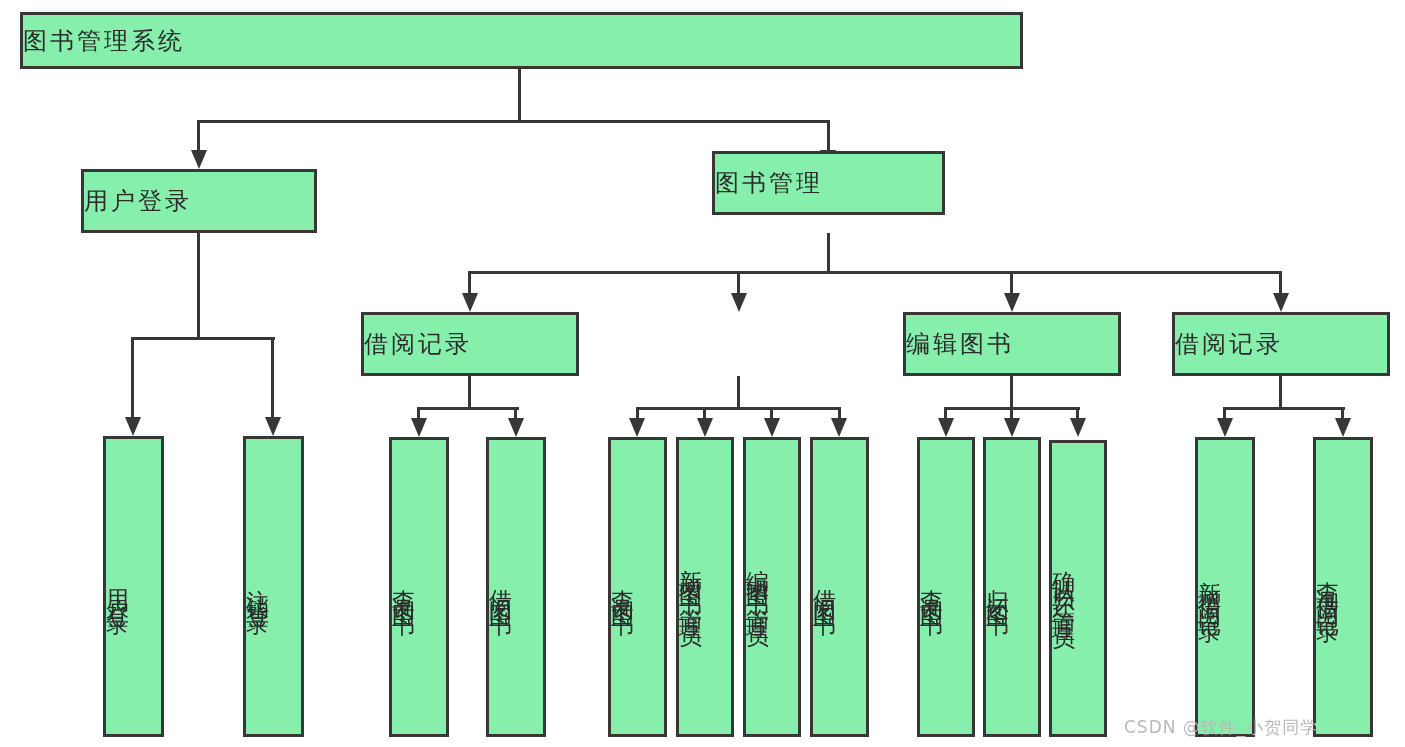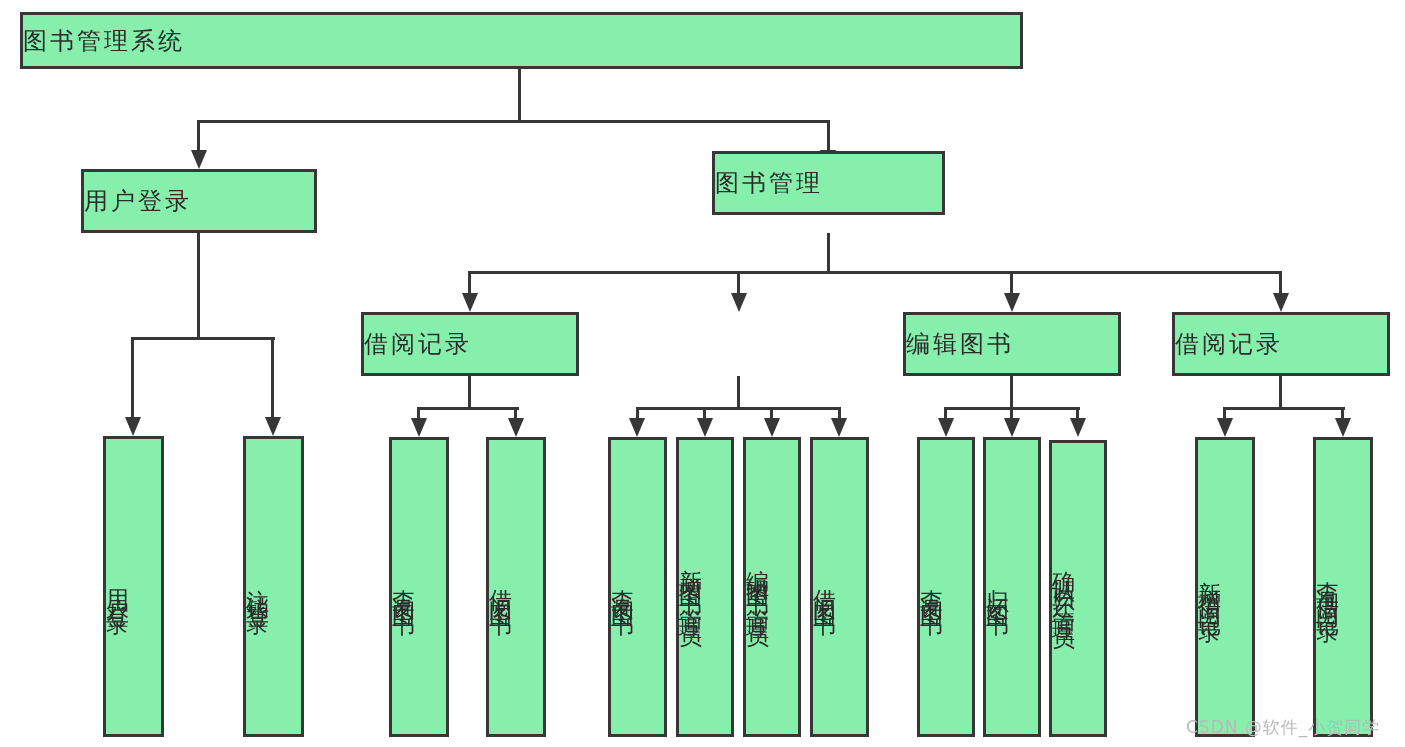--- a/index.html
+++ b/index.html
@@ -156,15 +156,15 @@
   <div class="vl" style="left:1341px;top:407px;height:13px"></div>
   <div class="ah" style="left:1335px;top:418px"></div>
 
   <div class="box" style="left:1195px;top:437px;width:60px;height:300px">
     <span class="vtext">新增借阅记录</span>
   </div>
   <div class="box" style="left:1313px;top:437px;width:60px;height:300px">
     <span class="vtext">查询借阅记录</span>
   </div>
 
-  <div class="wm" style="left:1186px;top:716px">CSDN @软件_小贺同学</div>
+  <div class="wm" style="left:1124px;top:716px">CSDN @软件_小贺同学</div>
 
 </div>
 
 </body></html>

